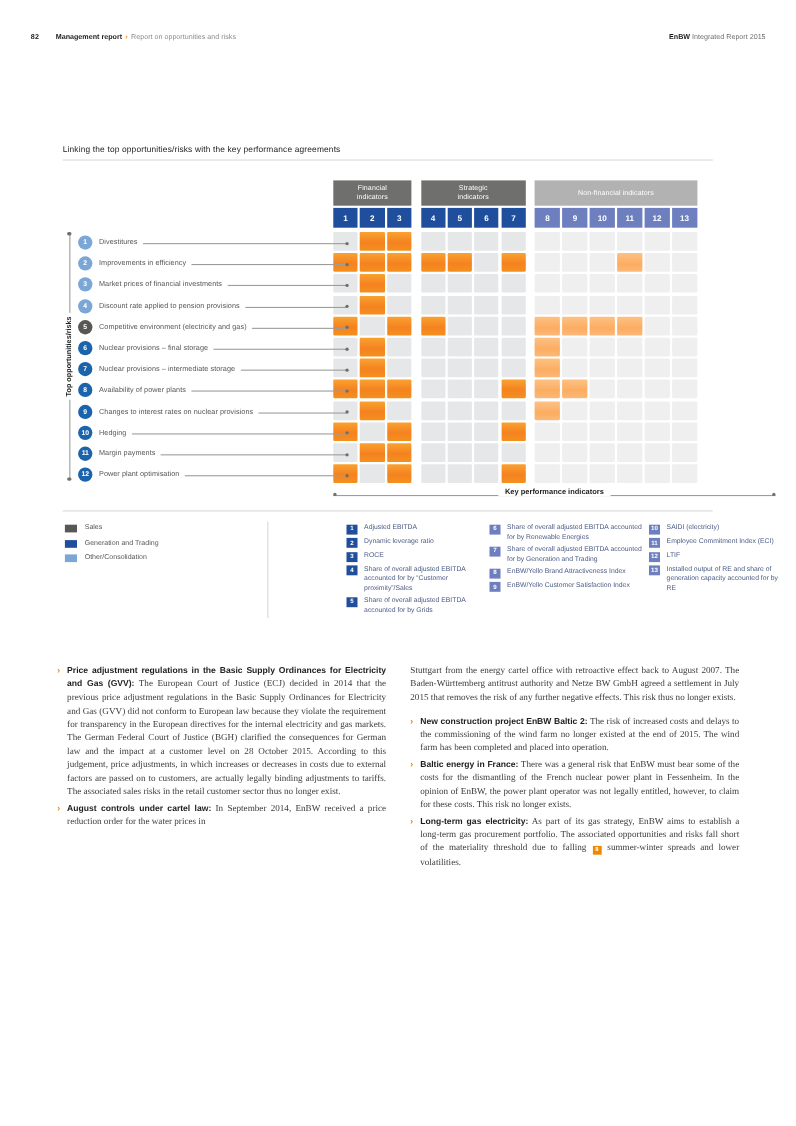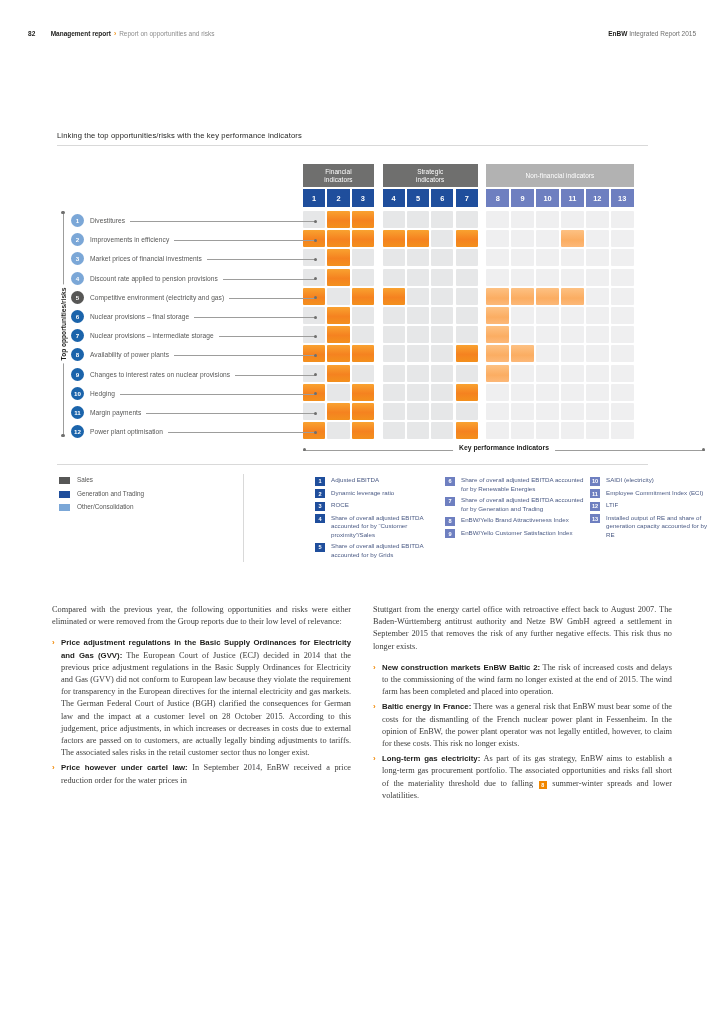--- a/index.html
+++ b/index.html
@@ -193,21 +193,21 @@
   <div class="sect">Management report</div>
   <div class="chev">›</div>
   <div class="sub">Report on opportunities and risks</div>
   <div class="right">
     <b>EnBW</b>
     <span>Integrated Report 2015</span>
   </div>
 </div>
 
 <div class="figure">
-  <div class="fig-title">Linking the top opportunities/risks with the key performance indicators</div>
+  <div class="fig-title">Linking the top opportunities/risks with the key performance agreements</div>
   <div class="fig-rule"></div>
 
   <div class="grp-row" id="grp-row">
       <div class="grp fin" style="left: 246px; width: 71px; flex-direction: column;">
         <div>Financial</div>
         <div>indicators</div>
       </div>
       <div class="grp str" style="left: 325.5px; width: 95.4px; flex-direction: column;">
         <div>Strategic</div>
         <div>indicators</div>
@@ -541,38 +541,37 @@
           <span class="kpi-num lt">13</span>
           <span class="kpi-txt">Installed output of RE and share of generation capacity accounted for by RE</span>
         </div>
       </div>
   </div>
 </div>
 
 <div class="body">
   <div class="cols">
     <div class="col">
-      <p class="para">Compared with the previous year, the following opportunities and risks were either eliminated or were removed from the Group reports due to their low level of relevance:</p>
       <div id="left-items">
           <div class="bullet-item">
             <div class="arrow">›</div>
             <div class="btxt"><b>Price adjustment regulations in the Basic Supply Ordinances for Electricity and Gas (GVV):</b> The European Court of Justice (ECJ) decided in 2014 that the previous price adjustment regulations in the Basic Supply Ordinances for Electricity and Gas (GVV) did not conform to European law because they violate the requirement for transparency in the European directives for the internal electricity and gas markets. The German Federal Court of Justice (BGH) clarified the consequences for German law and the impact at a customer level on 28 October 2015. According to this judgement, price adjustments, in which increases or decreases in costs due to external factors are passed on to customers, are actually legally binding adjustments to tariffs. The associated sales risks in the retail customer sector thus no longer exist.</div>
           </div>
           <div class="bullet-item">
             <div class="arrow">›</div>
-            <div class="btxt"><b>Price however under cartel law:</b> In September 2014, EnBW received a price reduction order for the water prices in</div>
+            <div class="btxt"><b>August controls under cartel law:</b> In September 2014, EnBW received a price reduction order for the water prices in</div>
           </div>
         </div>
     </div>
     <div class="col">
       <div id="right-items">
-          <p class="para" style="margin-left: 0px;">Stuttgart from the energy cartel office with retroactive effect back to August 2007. The Baden-Württemberg antitrust authority and Netze BW GmbH agreed a settlement in September 2015 that removes the risk of any further negative effects. This risk thus no longer exists.</p>
+          <p class="para" style="margin-left: 0px;">Stuttgart from the energy cartel office with retroactive effect back to August 2007. The Baden-Württemberg antitrust authority and Netze BW GmbH agreed a settlement in July 2015 that removes the risk of any further negative effects. This risk thus no longer exists.</p>
           <div class="bullet-item">
             <div class="arrow">›</div>
-            <div class="btxt"><b>New construction markets EnBW Baltic 2:</b> The risk of increased costs and delays to the commissioning of the wind farm no longer existed at the end of 2015. The wind farm has been completed and placed into operation.</div>
+            <div class="btxt"><b>New construction project EnBW Baltic 2:</b> The risk of increased costs and delays to the commissioning of the wind farm no longer existed at the end of 2015. The wind farm has been completed and placed into operation.</div>
           </div>
           <div class="bullet-item">
             <div class="arrow">›</div>
             <div class="btxt"><b>Baltic energy in France:</b> There was a general risk that EnBW must bear some of the costs for the dismantling of the French nuclear power plant in Fessenheim. In the opinion of EnBW, the power plant operator was not legally entitled, however, to claim for these costs. This risk no longer exists.</div>
           </div>
           <div class="bullet-item">
             <div class="arrow">›</div>
             <div class="btxt"><b>Long-term gas electricity:</b> As part of its gas strategy, EnBW aims to establish a long-term gas procurement portfolio. The associated opportunities and risks fall short of the materiality threshold due to falling <span class="inline-chip">8</span> summer-winter spreads and lower volatilities.</div>
           </div>
         </div>

